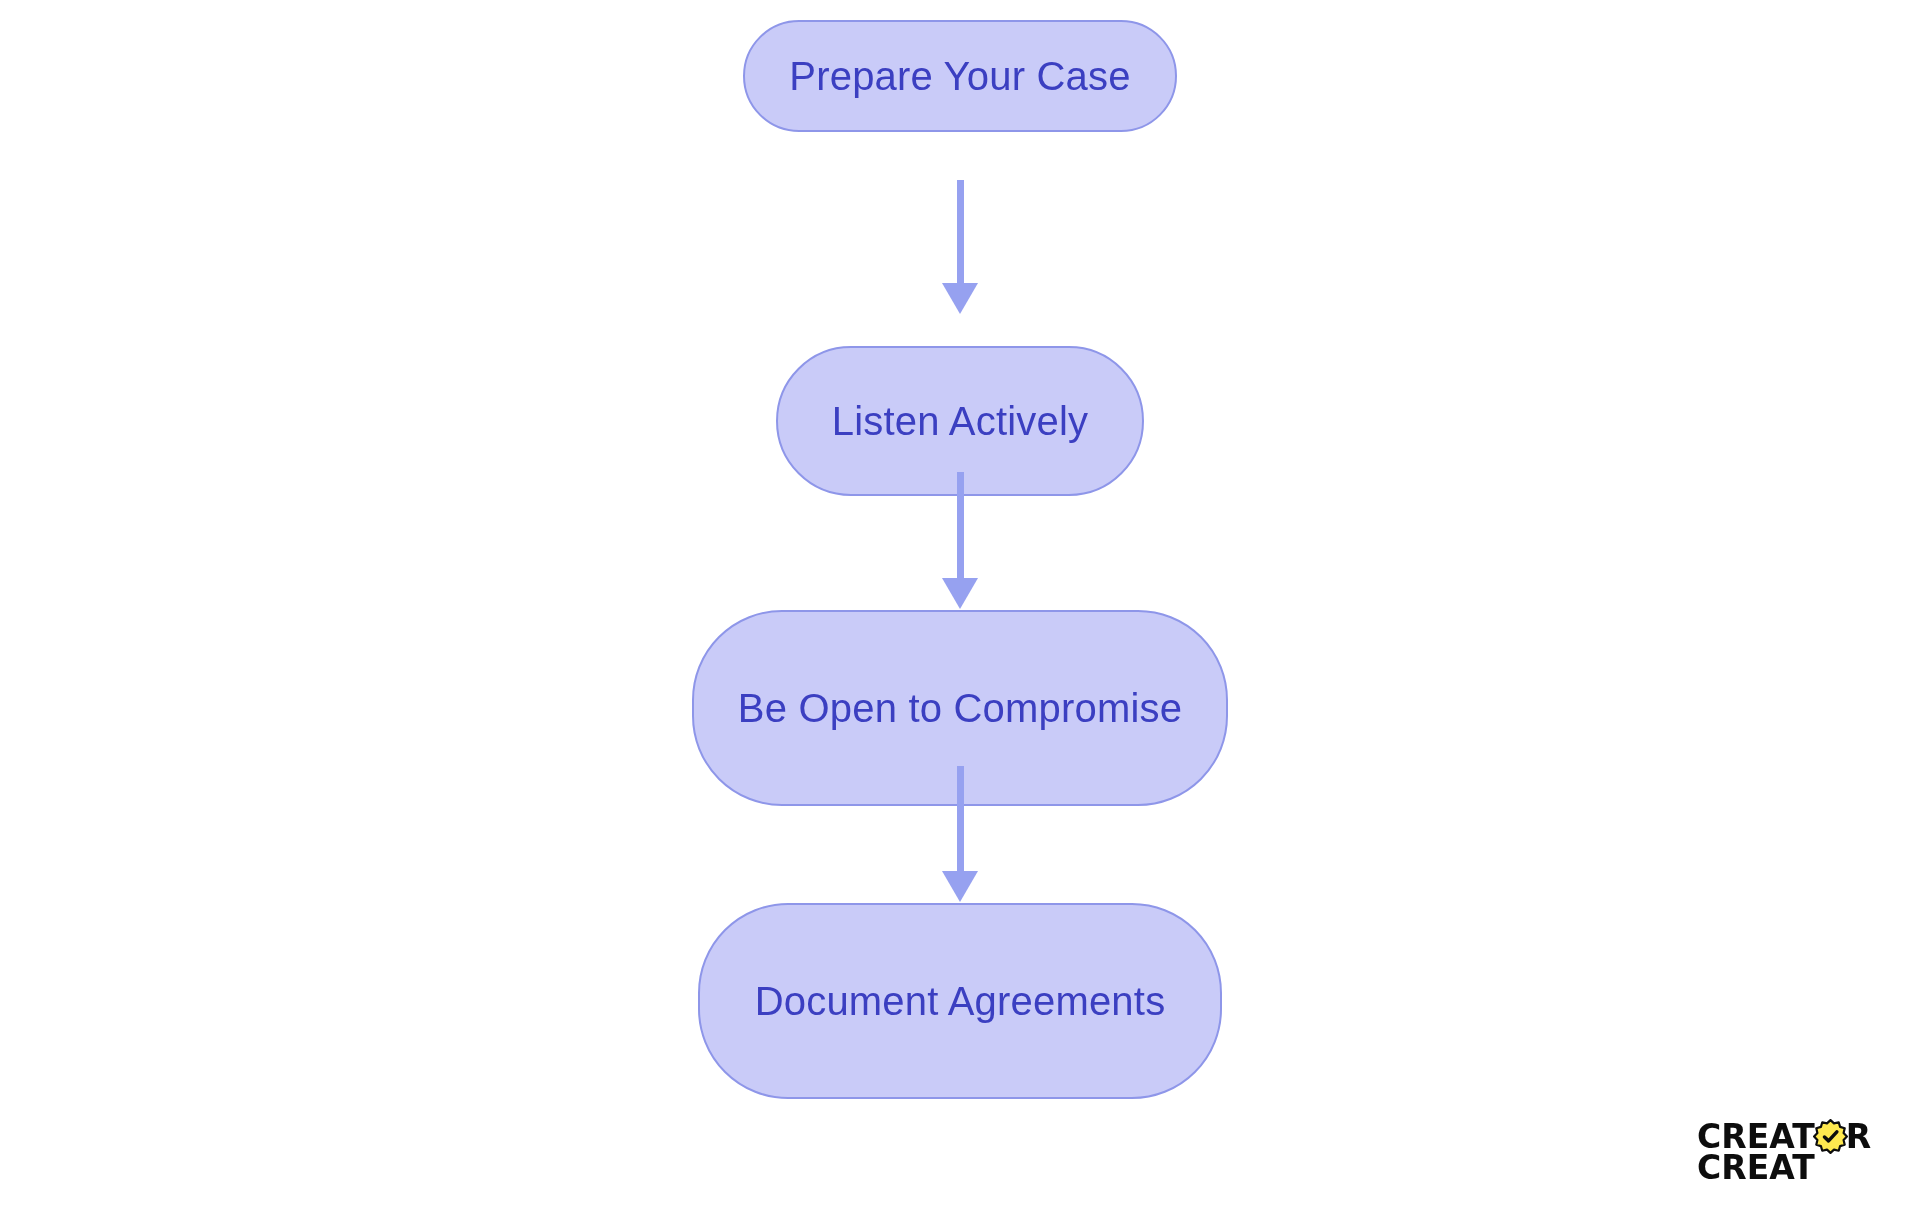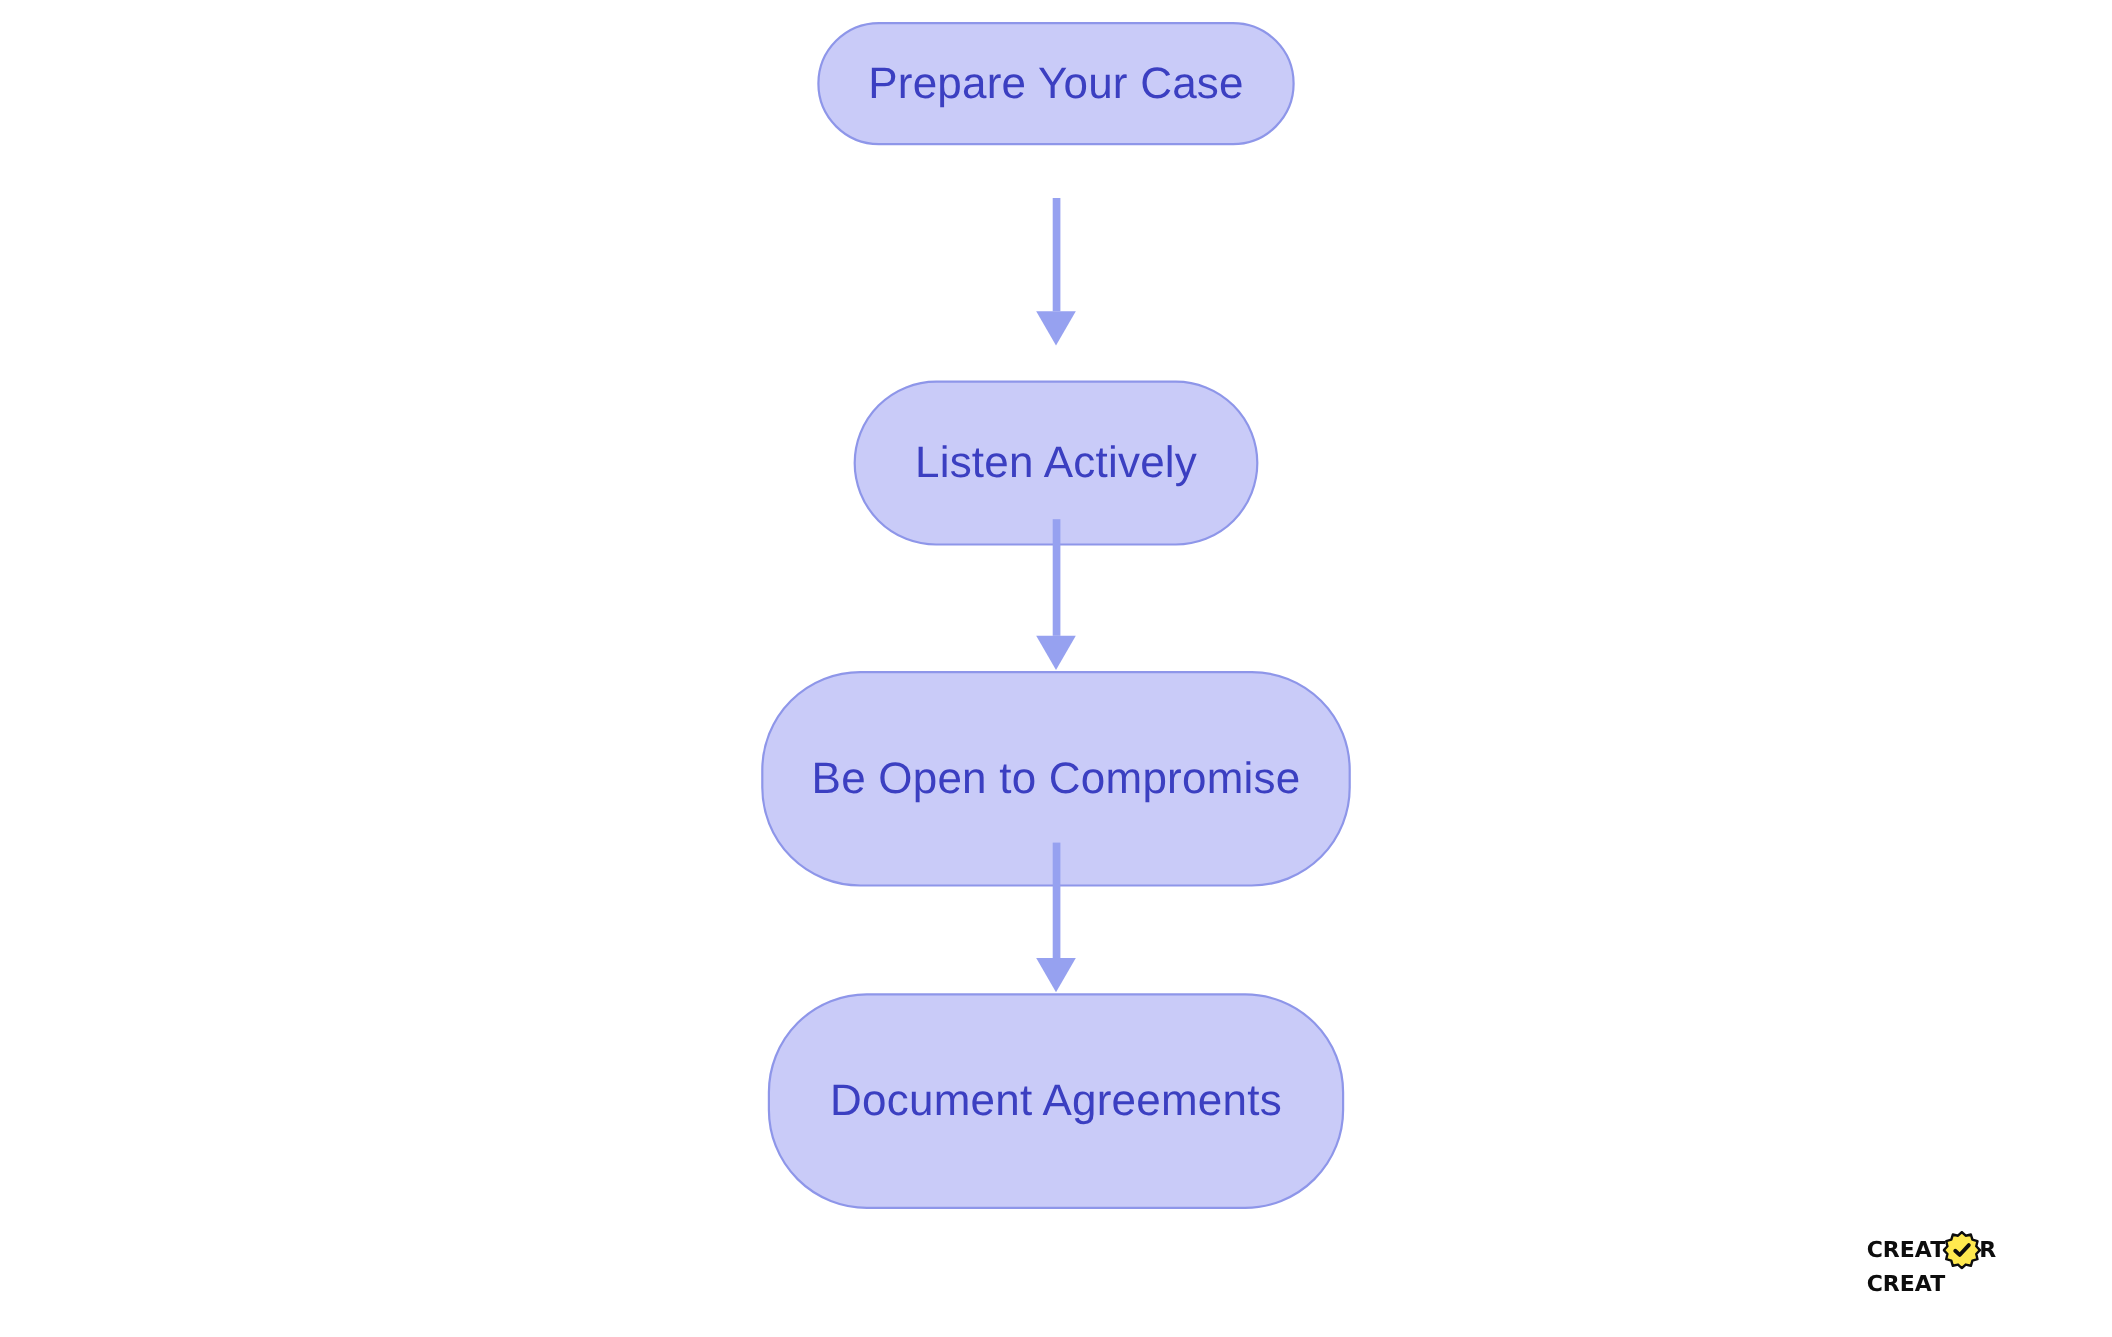--- a/index.html
+++ b/index.html
@@ -66,21 +66,21 @@
   }
 
   
   .logo {
     position: absolute;
     left: 1697px;
     top: 1121px;
     color: var(--logo-text, #0d0d0d);
     font-family: "DejaVu Sans", sans-serif;
     font-weight: 800;
-    font-size: 20px;
+    font-size: 33px;
     line-height: 31px;
     letter-spacing: 0px;
   }
   .logo-line {
     display: flex;
     align-items: center;
     height: 31px;
   }
   .badge-icon {
     display: block;

